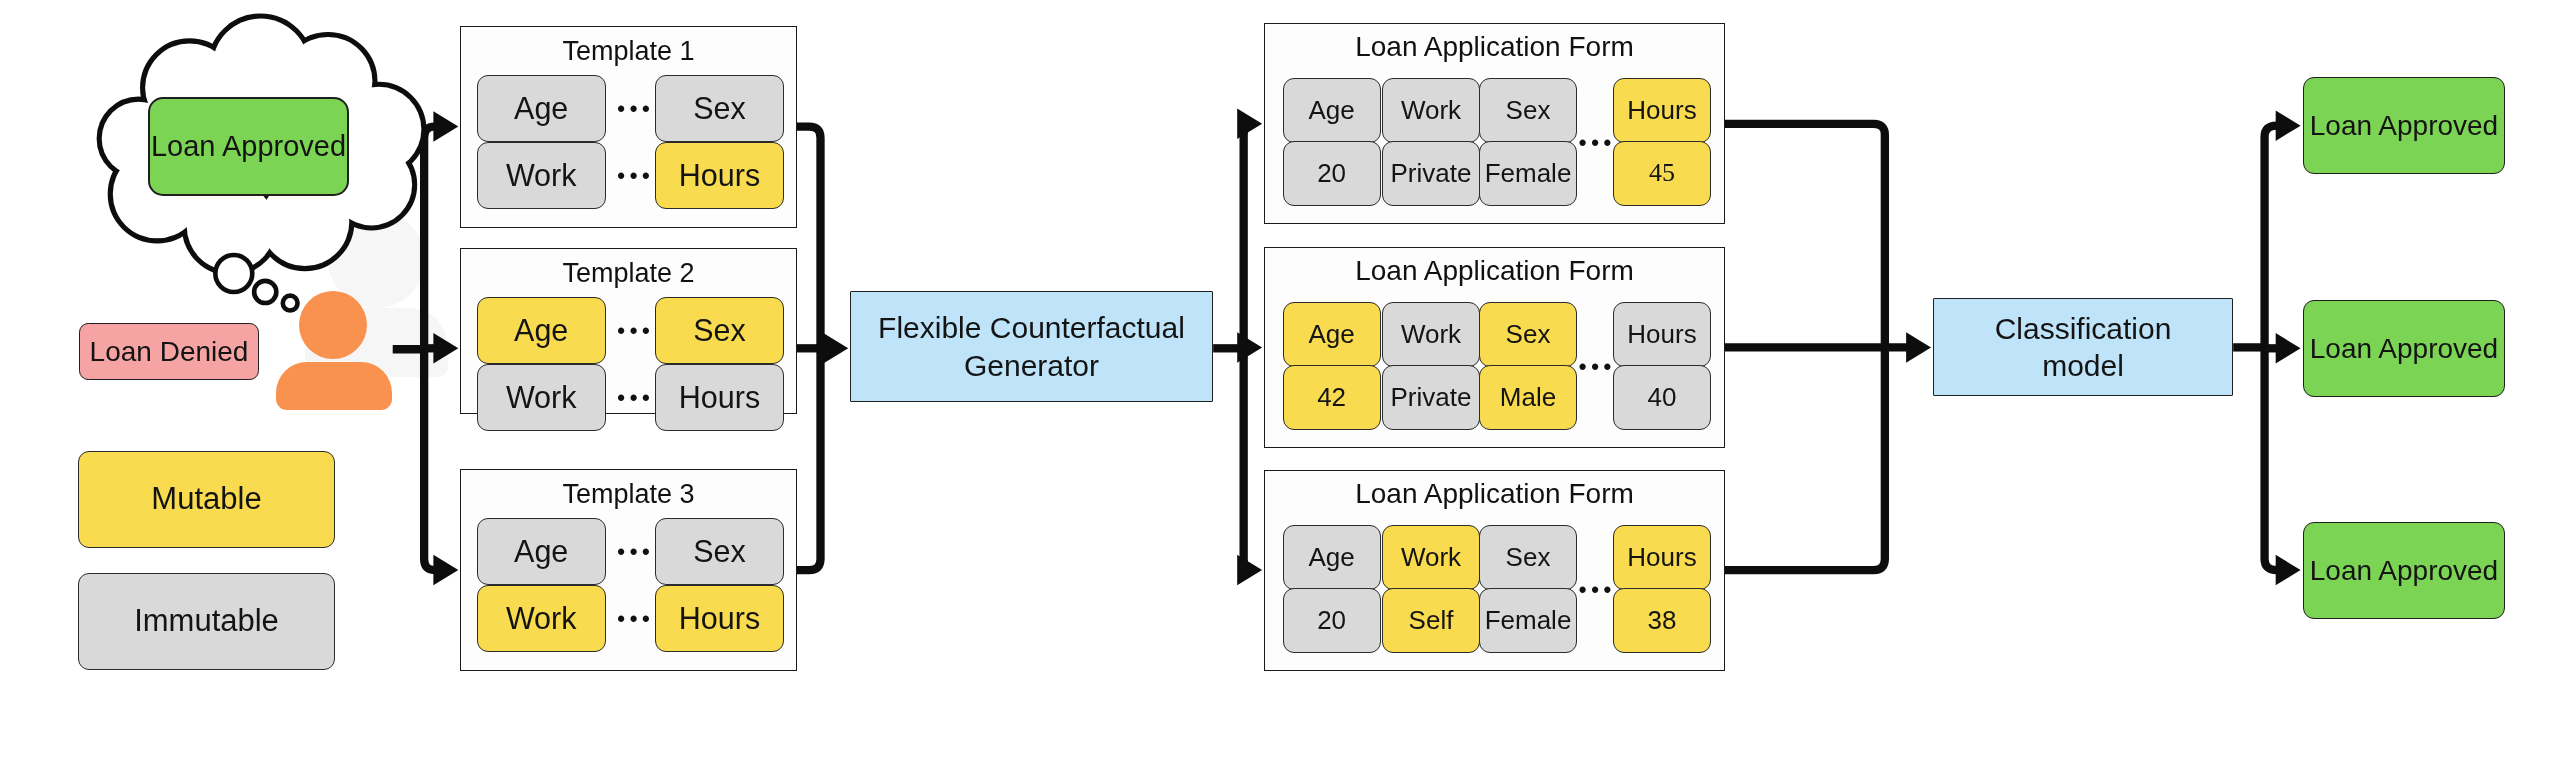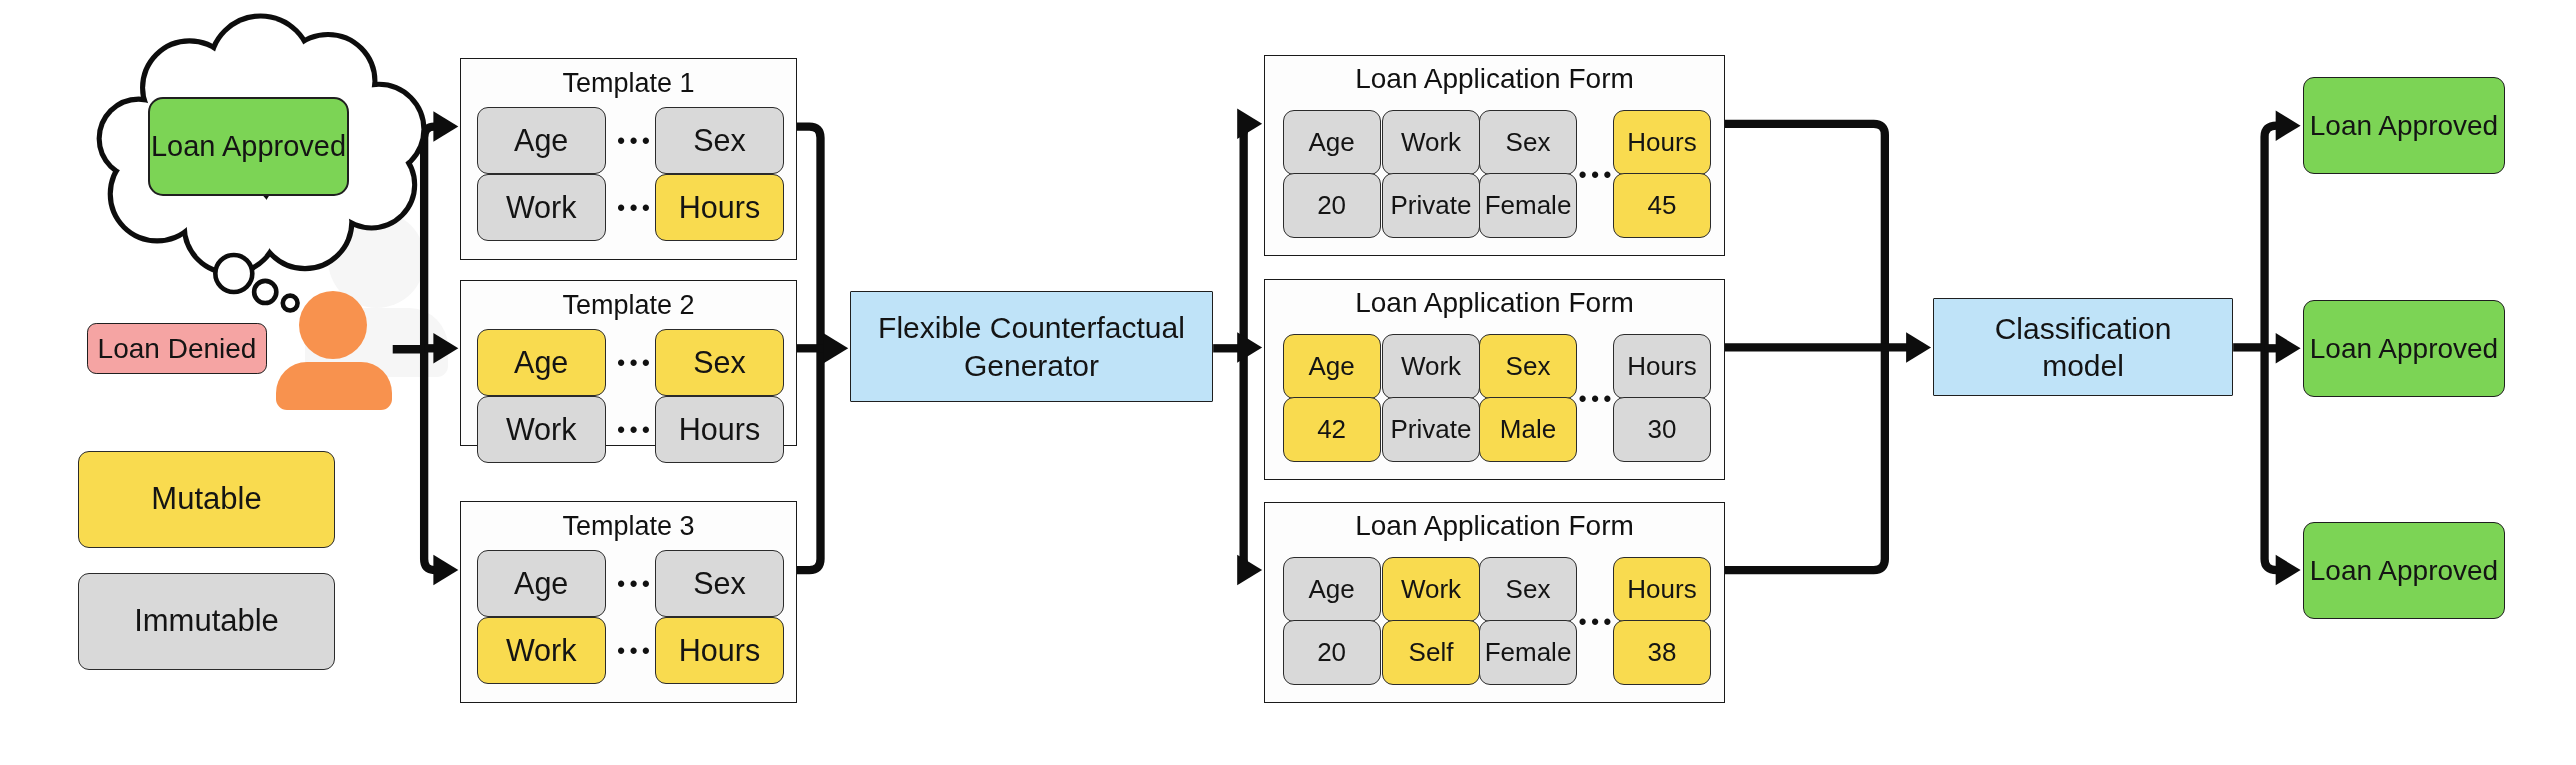--- a/index.html
+++ b/index.html
@@ -20,21 +20,21 @@
     line-height:1.25;
   }
   .approved{background:var(--approved,#7CD455);}
   .denied{background:var(--denied,#F5A4A3);font-size:28px;border-radius:9.2px;}
   .process{background:var(--process,#BFE3F8);font-size:30px;border-radius:1px;padding:0 9.2px;}
   .cell[data-variant="mutable"]{background:var(--mutable,#F9DB4F);}
   .cell[data-variant="immutable"]{background:var(--immutable,#D9D9D9);}
   .cell{border:1.8px solid #2b2b2b;}
 
   .panel{
-    position:absolute;background:#fdfdfd;border:1.8px solid #1a1a1a;box-sizing:border-box;margin-top:32px;
+    position:absolute;background:#fdfdfd;border:1.8px solid #1a1a1a;box-sizing:border-box;
   }
   .panel-title{
     position:absolute;left:0;right:0;top:9.2px;text-align:center;font-size:27px;color:#111;
   }
   .tcell{width:129px;height:67px;font-size:30.5px;}
   .fcell{width:98px;height:65px;font-size:26px;}
   .dots{
     position:absolute;display:flex;align-items:center;justify-content:center;
     font-size:22px;letter-spacing:4.6px;font-weight:bold;color:#111;text-indent:4.6px;
   }
@@ -114,21 +114,21 @@
     <circle class="trail" cx="253" cy="296" r="20"></circle>
     <circle class="trail" cx="287" cy="316" r="12"></circle>
     <circle class="trail" cx="314" cy="328" r="8"></circle>
   </svg>
 
   <div class="box approved thought-label">Loan Approved</div>
 
   <div class="person-part p-head"></div>
   <div class="person-part p-body"></div>
 
-  <div class="box denied" style="left:79px;top:323px;width:180px;height:51px;margin-left:8px;">Loan Denied</div>
+  <div class="box denied" style="left:79px;top:323px;width:180px;height:57px;">Loan Denied</div>
 
   <div class="box cell legend-box" style="left:78px;top:451px;" data-variant="mutable">Mutable</div>
   <div class="box cell legend-box" style="left:78px;top:573px;" data-variant="immutable">Immutable</div>
 
   <div class="panel" style="left:460px;top:26px;width:337px;height:202px;">
     <div class="panel-title">Template 1</div>
     <div class="box cell tcell" style="left:15.7px;top:48px;" data-variant="immutable">Age</div>
     <div class="dots" style="left:151px;top:48px;width:43px;height:67px;">•••</div>
     <div class="box cell tcell" style="left:194px;top:48px;" data-variant="immutable">Sex</div>
     <div class="box cell tcell" style="left:15.7px;top:115px;" data-variant="immutable">Work</div>
@@ -161,34 +161,34 @@
   <div class="panel" style="left:1264px;top:23px;width:461px;height:201px;">
     <div class="panel-title" style="font-size:28px;top:7.4px;">Loan Application Form</div>
     <div class="box cell fcell" style="left:17.6px;top:54px;" data-variant="immutable">Age</div>
     <div class="box cell fcell" style="left:117px;top:54px;" data-variant="immutable">Work</div>
     <div class="box cell fcell" style="left:214px;top:54px;" data-variant="immutable">Sex</div>
     <div class="dots" style="left:307px;top:86px;width:46px;height:65px;">•••</div>
     <div class="box cell fcell" style="left:348px;top:54px;" data-variant="mutable">Hours</div>
     <div class="box cell fcell" style="left:17.6px;top:117px;" data-variant="immutable">20</div>
     <div class="box cell fcell" style="left:117px;top:117px;" data-variant="immutable">Private</div>
     <div class="box cell fcell" style="left:214px;top:117px;" data-variant="immutable">Female</div>
-    <div class="box cell fcell" style="left:348px;top:117px;" data-variant="mutable">45</div>
+    <div class="box cell fcell" style="left:348px;top:117px;font-family:Liberation Serif, serif;" data-variant="mutable">45</div>
   </div>
 
   <div class="panel" style="left:1264px;top:247px;width:461px;height:201px;">
     <div class="panel-title" style="font-size:28px;top:7.4px;">Loan Application Form</div>
     <div class="box cell fcell" style="left:17.6px;top:54px;" data-variant="mutable">Age</div>
     <div class="box cell fcell" style="left:117px;top:54px;" data-variant="immutable">Work</div>
     <div class="box cell fcell" style="left:214px;top:54px;" data-variant="mutable">Sex</div>
     <div class="dots" style="left:307px;top:86px;width:46px;height:65px;">•••</div>
     <div class="box cell fcell" style="left:348px;top:54px;" data-variant="immutable">Hours</div>
     <div class="box cell fcell" style="left:17.6px;top:117px;" data-variant="mutable">42</div>
     <div class="box cell fcell" style="left:117px;top:117px;" data-variant="immutable">Private</div>
     <div class="box cell fcell" style="left:214px;top:117px;" data-variant="mutable">Male</div>
-    <div class="box cell fcell" style="left:348px;top:117px;" data-variant="immutable">30</div>
+    <div class="box cell fcell" style="left:348px;top:117px;" data-variant="immutable">40</div>
   </div>
 
   <div class="panel" style="left:1264px;top:470px;width:461px;height:201px;">
     <div class="panel-title" style="font-size:28px;top:7.4px;">Loan Application Form</div>
     <div class="box cell fcell" style="left:17.6px;top:54px;" data-variant="immutable">Age</div>
     <div class="box cell fcell" style="left:117px;top:54px;" data-variant="mutable">Work</div>
     <div class="box cell fcell" style="left:214px;top:54px;" data-variant="immutable">Sex</div>
     <div class="dots" style="left:307px;top:86px;width:46px;height:65px;">•••</div>
     <div class="box cell fcell" style="left:348px;top:54px;" data-variant="mutable">Hours</div>
     <div class="box cell fcell" style="left:17.6px;top:117px;" data-variant="immutable">20</div>

